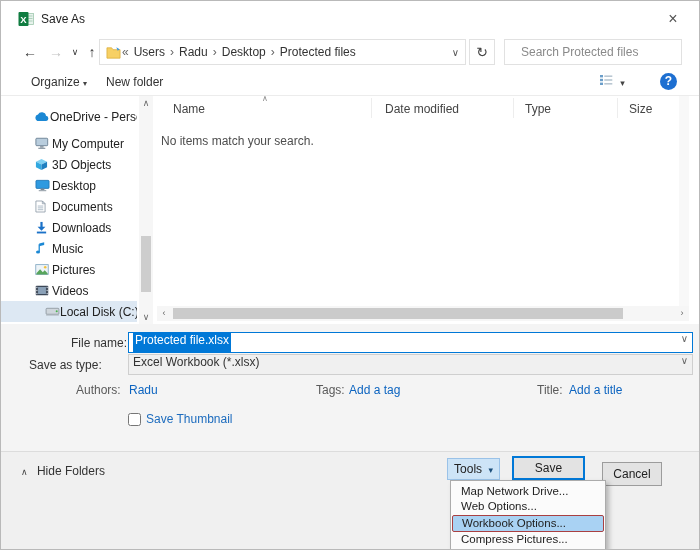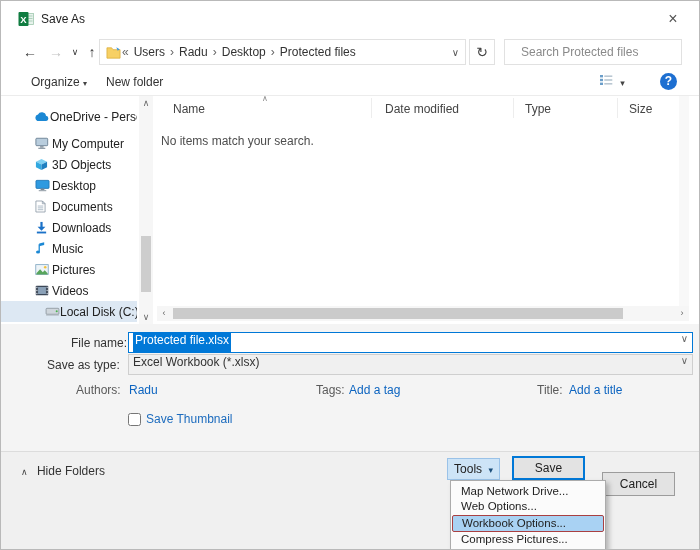--- a/index.html
+++ b/index.html
@@ -74,21 +74,21 @@
   .thumb-row .tlabel { color:#1d6cbe; }
 
   
   .footer { position:absolute; left:0; right:0; top:450px; bottom:0; background:#f0f0f0; border-top:1px solid #dcdcdc; }
   .hide-folders { position:absolute; left:20px; top:12px; color:#333; cursor:pointer; }
   .hide-folders .chev { font-size:9px; color:#444; margin-right:6px; }
   .btn { position:absolute; text-align:center; cursor:pointer; font-size:12px; color:#222; }
   .tools-btn { left:446px; top:6px; width:53px; height:22px; line-height:20px; background:#cde4f7; border:1px solid #9ac2e8; }
   .tools-btn .chev { font-size:9px; color:#1b4d7a; margin-left:3px; }
   .save-btn { left:511px; top:4px; width:73px; height:24px; line-height:21px; background:#e3e3e3; border:2px solid #0078d7; }
-  .cancel-btn { left:601px; top:20px; width:73px; height:24px; line-height:22px; background:#e3e3e3; border:1px solid #9c9c9c; }
+  .cancel-btn { left:601px; top:10px; width:60px; height:24px; line-height:22px; background:#e3e3e3; border:1px solid #9c9c9c; }
 
   
   .tools-menu { position:absolute; left:449px; top:479px; width:156px; background:#fbfbfb; border:1px solid #ababab; box-shadow:3px 3px 5px rgba(0,0,0,0.25); padding:2px 0; z-index:5; }
   .menu-item { height:15px; line-height:15px; padding-left:9px; color:#222; font-size:11.5px; cursor:pointer; margin:0.5px 1px; white-space:nowrap; }
   .menu-item.hl { background:#a9d2f3; border:1px solid #a94042; border-radius:2px; height:17px; line-height:15px; }
 </style>
 </head>
 <body>
 
 <div class="dialog">
@@ -294,21 +294,21 @@
   </div>
 
   <div class="bottom-pane">
 
     <span class="frow-label" style="left:70px;top:9px;">File name:</span>
     <div class="combo filename" style="top:8px;">
       <span class="val">Protected file.xlsx</span>
       <span class="chev">∨</span>
     </div>
 
-    <span class="frow-label" style="left:46px;top:31px;">Save as type:</span>
+    <span class="frow-label" style="left:28px;top:31px;">Save as type:</span>
     <div class="combo savetype" style="top:30px;">
       <span>Excel Workbook (*.xlsx)</span>
       <span class="chev">∨</span>
     </div>
 
     <div class="meta">
       <span class="frow-label meta-label" style="left:75px;top:56px;">Authors:</span>
       <a class="frow-label link" style="left:128px;top:56px;">Radu</a>
       <span class="frow-label meta-label" style="left:315px;top:56px;">Tags:</span>
       <a class="frow-label link" style="left:348px;top:56px;">Add a tag</a>

